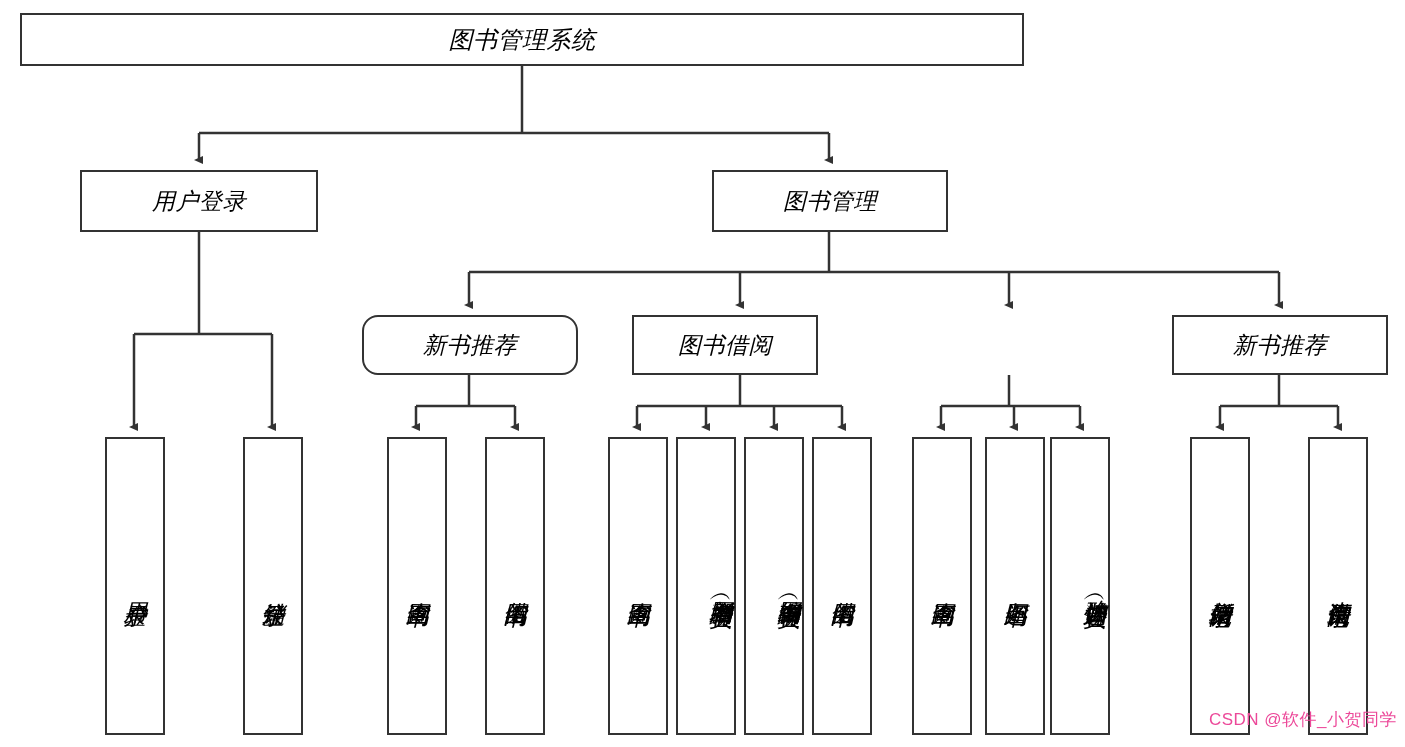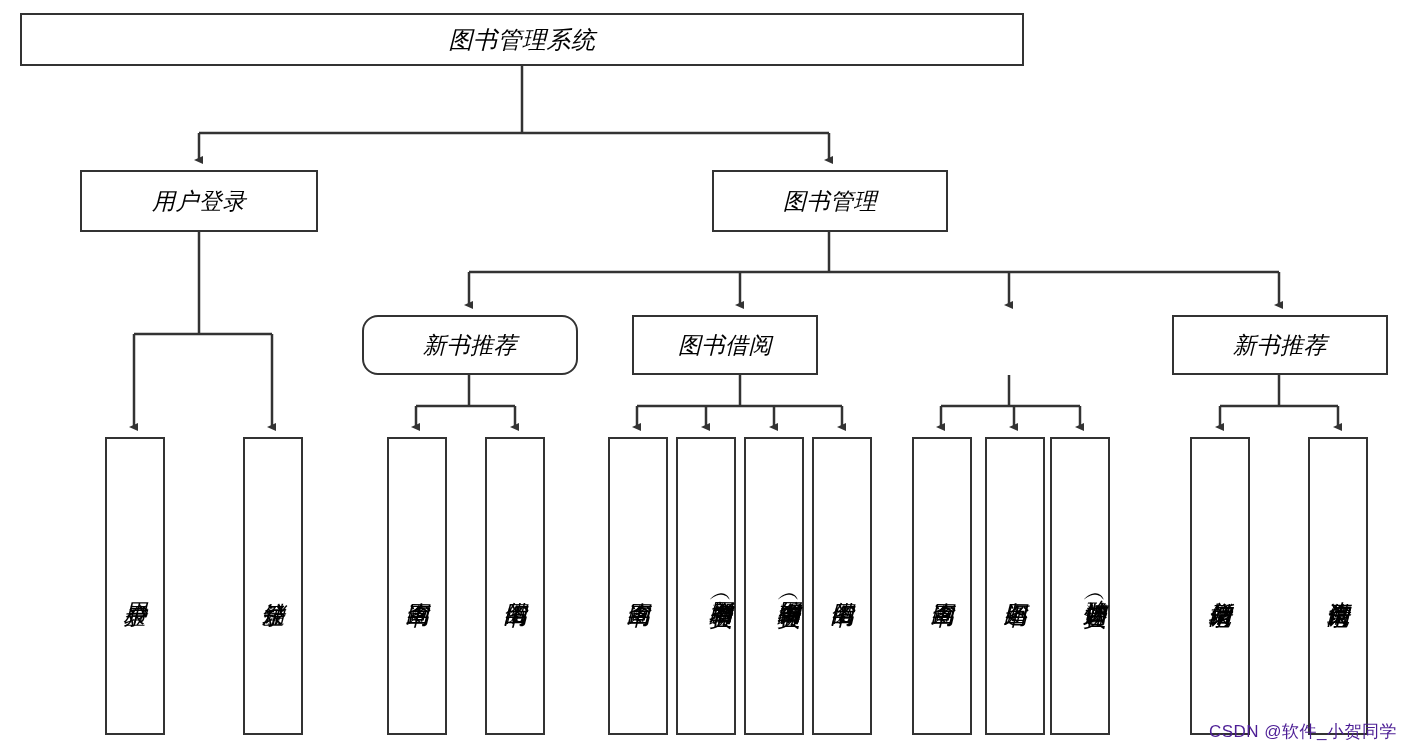--- a/index.html
+++ b/index.html
@@ -56,23 +56,23 @@
     justify-content: center;
   }
   .node-v-inner {
     writing-mode: vertical-rl;
     text-orientation: upright;
     display: block;
   }
   .watermark {
     position: absolute;
     right: 8px;
-    bottom: 4px;
+    bottom: 16px;
     font-size: 17px;
-    color: #4c1d95;
+    color: #ec4899;
     white-space: nowrap;
     letter-spacing: 0.5px;
   }
 </style>
 </head>
 <body>
 
 <div id="diagram-root">
 
   <svg id="edges" viewBox="0 0 1405 747">

